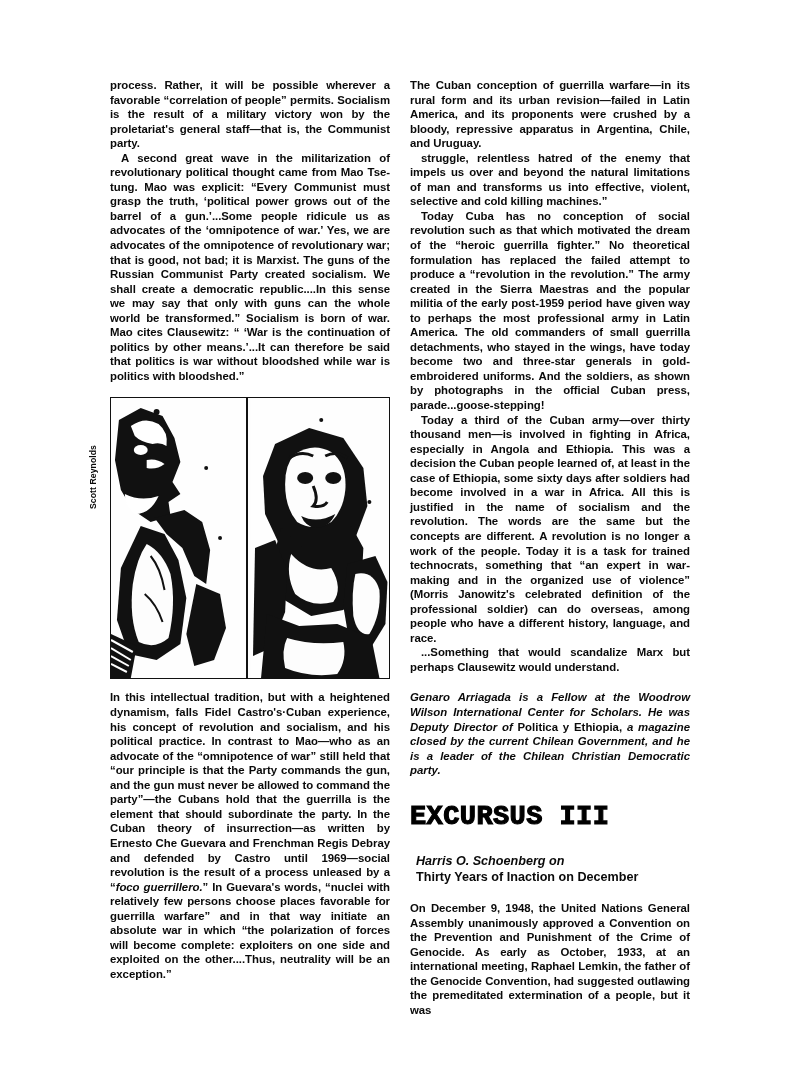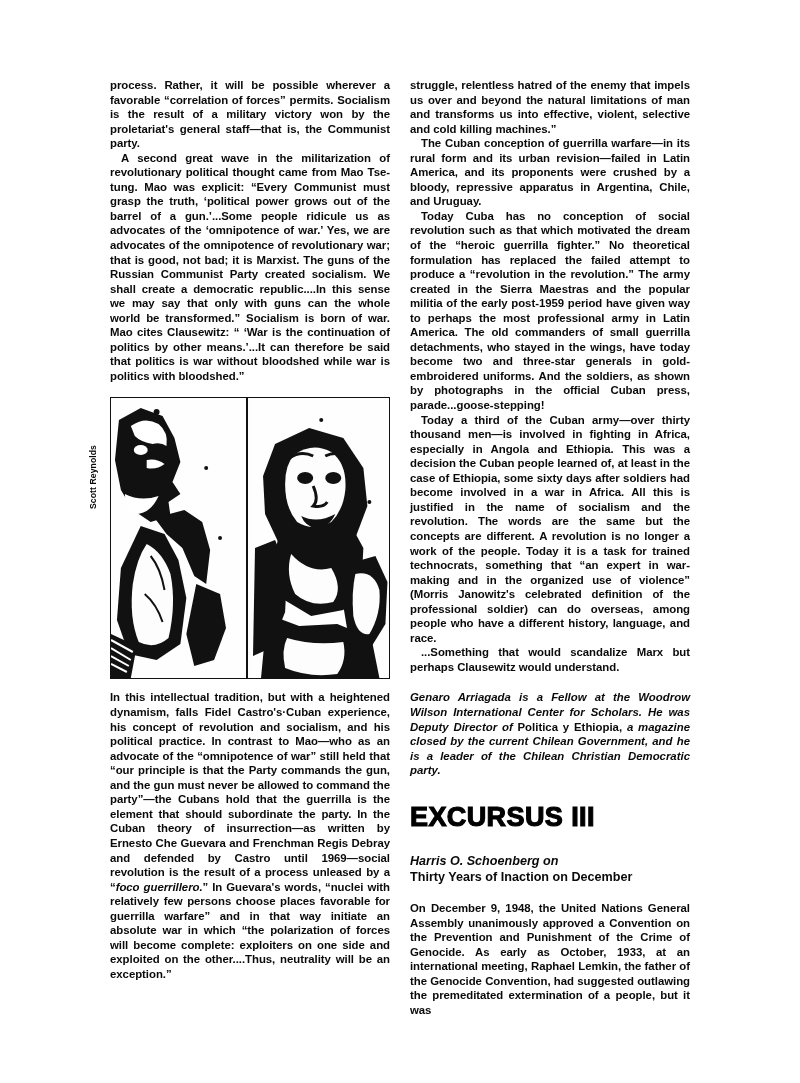--- a/index.html
+++ b/index.html
@@ -87,30 +87,30 @@
     top: 0;
     bottom: 0;
     overflow: hidden;
   }
   .panel-l { left: 0; width: 48.5%; }
   .panel-r { left: 50.2%; right: 0; }
 
   
   .excursus {
     margin: 26px 0 22px 0;
-    font-family: Liberation Sans, sans-serif;
+    font-family: Liberation Mono, monospace;
     font-weight: bold;
     font-size: 27px;
     letter-spacing: 0.4px;
     line-height: 1;
     -webkit-text-stroke: 1.15px #000;
     color: #000;
   }
   .subhead {
-    margin: 0 0 16px 0;
+    margin: 0 0 16px 6px;
     font-size: 12.6px;
     line-height: 16px;
     font-weight: bold;
   }
   .subhead .l1 { font-style: italic; display: block; }
   .subhead .l2 { display: block; }
 
   .bio {
     margin: 16px 0 0 0;
     font-size: 11.4px;
@@ -134,21 +134,21 @@
 </style>
 </head>
 <body>
 
 <div class="page">
 
   <div class="columns">
 
     <div class="col col-left">
 
-      <p class="body noindent">process. Rather, it will be possible wherever a favorable “correlation of forces” permits. Socialism is the result of a military victory won by the proletariat's general staff—that is, the Communist party.</p>
+      <p class="body noindent">process. Rather, it will be possible wherever a favorable “correlation of people” permits. Socialism is the result of a military victory won by the proletariat's general staff—that is, the Communist party.</p>
 
       <p class="body">A second great wave in the militarization of revolutionary political thought came from Mao Tse-tung. Mao was explicit: “Every Communist must grasp the truth, ‘political power grows out of the barrel of a gun.’...Some people ridicule us as advocates of the ‘omnipotence of war.’ Yes, we are advocates of the omnipotence of revolutionary war; that is good, not bad; it is Marxist. The guns of the Russian Communist Party created socialism. We shall create a democratic republic....In this sense we may say that only with guns can the whole world be transformed.” Socialism is born of war. Mao cites Clausewitz: “ ‘War is the continuation of politics by other means.’...It can therefore be said that politics is war without bloodshed while war is politics with bloodshed.”</p>
 
       <div class="figure">
         <div class="fig-frame">
           <div class="panel panel-l">
             <svg viewBox="0 0 136 280" preserveAspectRatio="none" width="100%" height="100%">
               <rect x="0" y="0" width="136" height="280" fill="#fefefe"></rect>
               <path d="M8 22 L30 10 L52 18 L64 40 L70 64 L62 84 L70 96 L58 104 L60 118
                        L40 124 L22 112 L10 92 L4 62 Z" fill="#111"></path>
@@ -205,23 +205,23 @@
       </div>
 
       <p class="body noindent">
         <span>In this intellectual tradition,</span><span> but with a heightened dynamism, falls Fidel Castro's·Cuban experience, his concept of revolution and socialism, and his political practice. In contrast to Mao—who as an advocate of the “omnipotence of war” still held that “our principle is that the Party commands the gun, and the gun must never be allowed to command the party”—the Cubans hold that the guerrilla is the element that should subordinate the party. In the Cuban theory of insurrection—as written by Ernesto Che Guevara and Frenchman Regis Debray and defended by Castro until 1969—social revolution is the result of a process unleased by a “</span><em class="it">foco guerrillero.</em><span>” In Guevara's words, “nuclei with relatively few persons choose places favorable for guerrilla warfare” and in that way initiate an absolute war in which “the polarization of forces will become complete: exploiters on one side and exploited on the other....Thus, neutrality will be an exception.”</span>
       </p>
 
     </div>
 
     <div class="col col-right">
 
+      <p class="body">The Cuban conception of guerrilla warfare—in its rural form and its urban revision—failed in Latin America, and its proponents were crushed by a bloody, repressive apparatus in Argentina, Chile, and Uruguay.</p>
+
       <p class="body noindent">struggle, relentless hatred of the enemy that impels us over and beyond the natural limitations of man and transforms us into effective, violent, selective and cold killing machines.”</p>
-
-      <p class="body">The Cuban conception of guerrilla warfare—in its rural form and its urban revision—failed in Latin America, and its proponents were crushed by a bloody, repressive apparatus in Argentina, Chile, and Uruguay.</p>
 
       <p class="body">Today Cuba has no conception of social revolution such as that which motivated the dream of the “heroic guerrilla fighter.” No theoretical formulation has replaced the failed attempt to produce a “revolution in the revolution.” The army created in the Sierra Maestras and the popular militia of the early post-1959 period have given way to perhaps the most professional army in Latin America. The old commanders of small guerrilla detachments, who stayed in the wings, have today become two and three-star generals in gold-embroidered uniforms. And the soldiers, as shown by photographs in the official Cuban press, parade...goose-stepping!</p>
 
       <p class="body">Today a third of the Cuban army—over thirty thousand men—is involved in fighting in Africa, especially in Angola and Ethiopia. This was a decision the Cuban people learned of, at least in the case of Ethiopia, some sixty days after soldiers had become involved in a war in Africa. All this is justified in the name of socialism and the revolution. The words are the same but the concepts are different. A revolution is no longer a work of the people. Today it is a task for trained technocrats, something that “an expert in war-making and in the organized use of violence” (Morris Janowitz's celebrated definition of the professional soldier) can do overseas, among people who have a different history, language, and race.</p>
 
       <p class="body">...Something that would scandalize Marx but perhaps Clausewitz would understand.</p>
 
       <p class="bio">
         <span>Genaro Arriagada is a Fellow at the Woodrow Wilson International Center for Scholars. He was Deputy Director of </span><span class="roman">Politica y Ethiopia,</span><span> a magazine closed by the current Chilean Government, and he is a leader of the Chilean Christian Democratic party.</span>
       </p>

